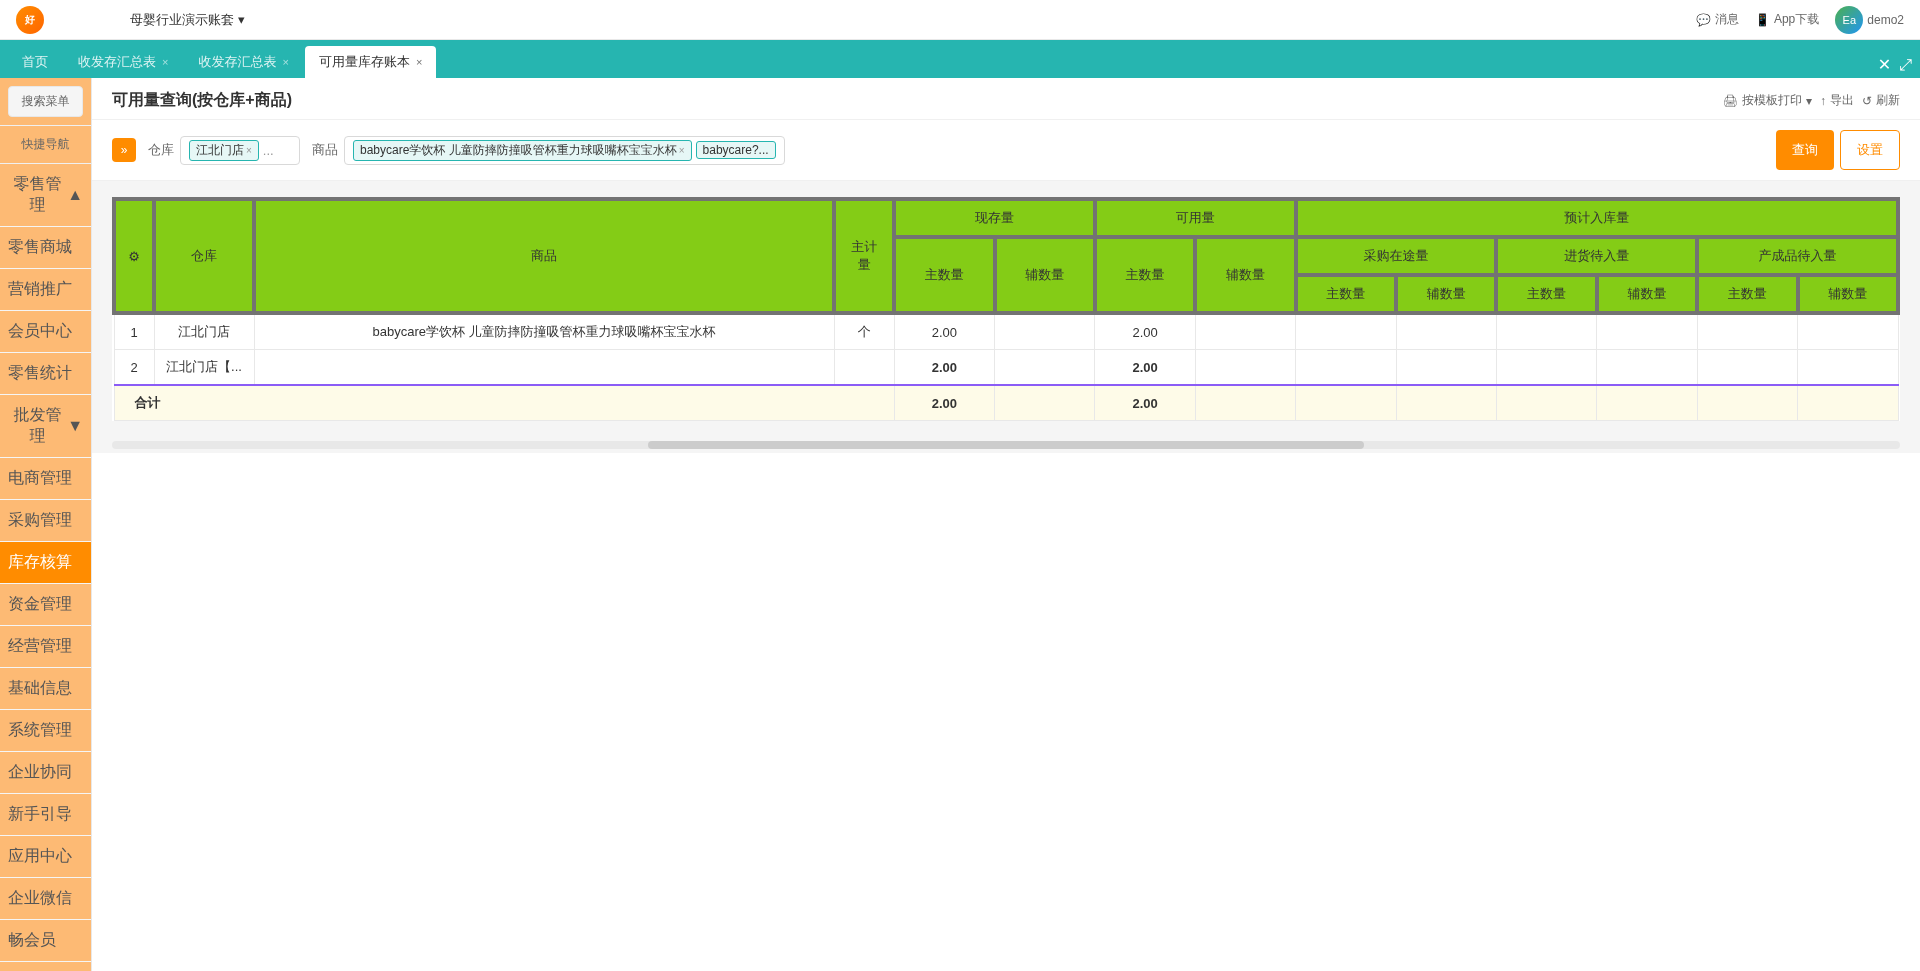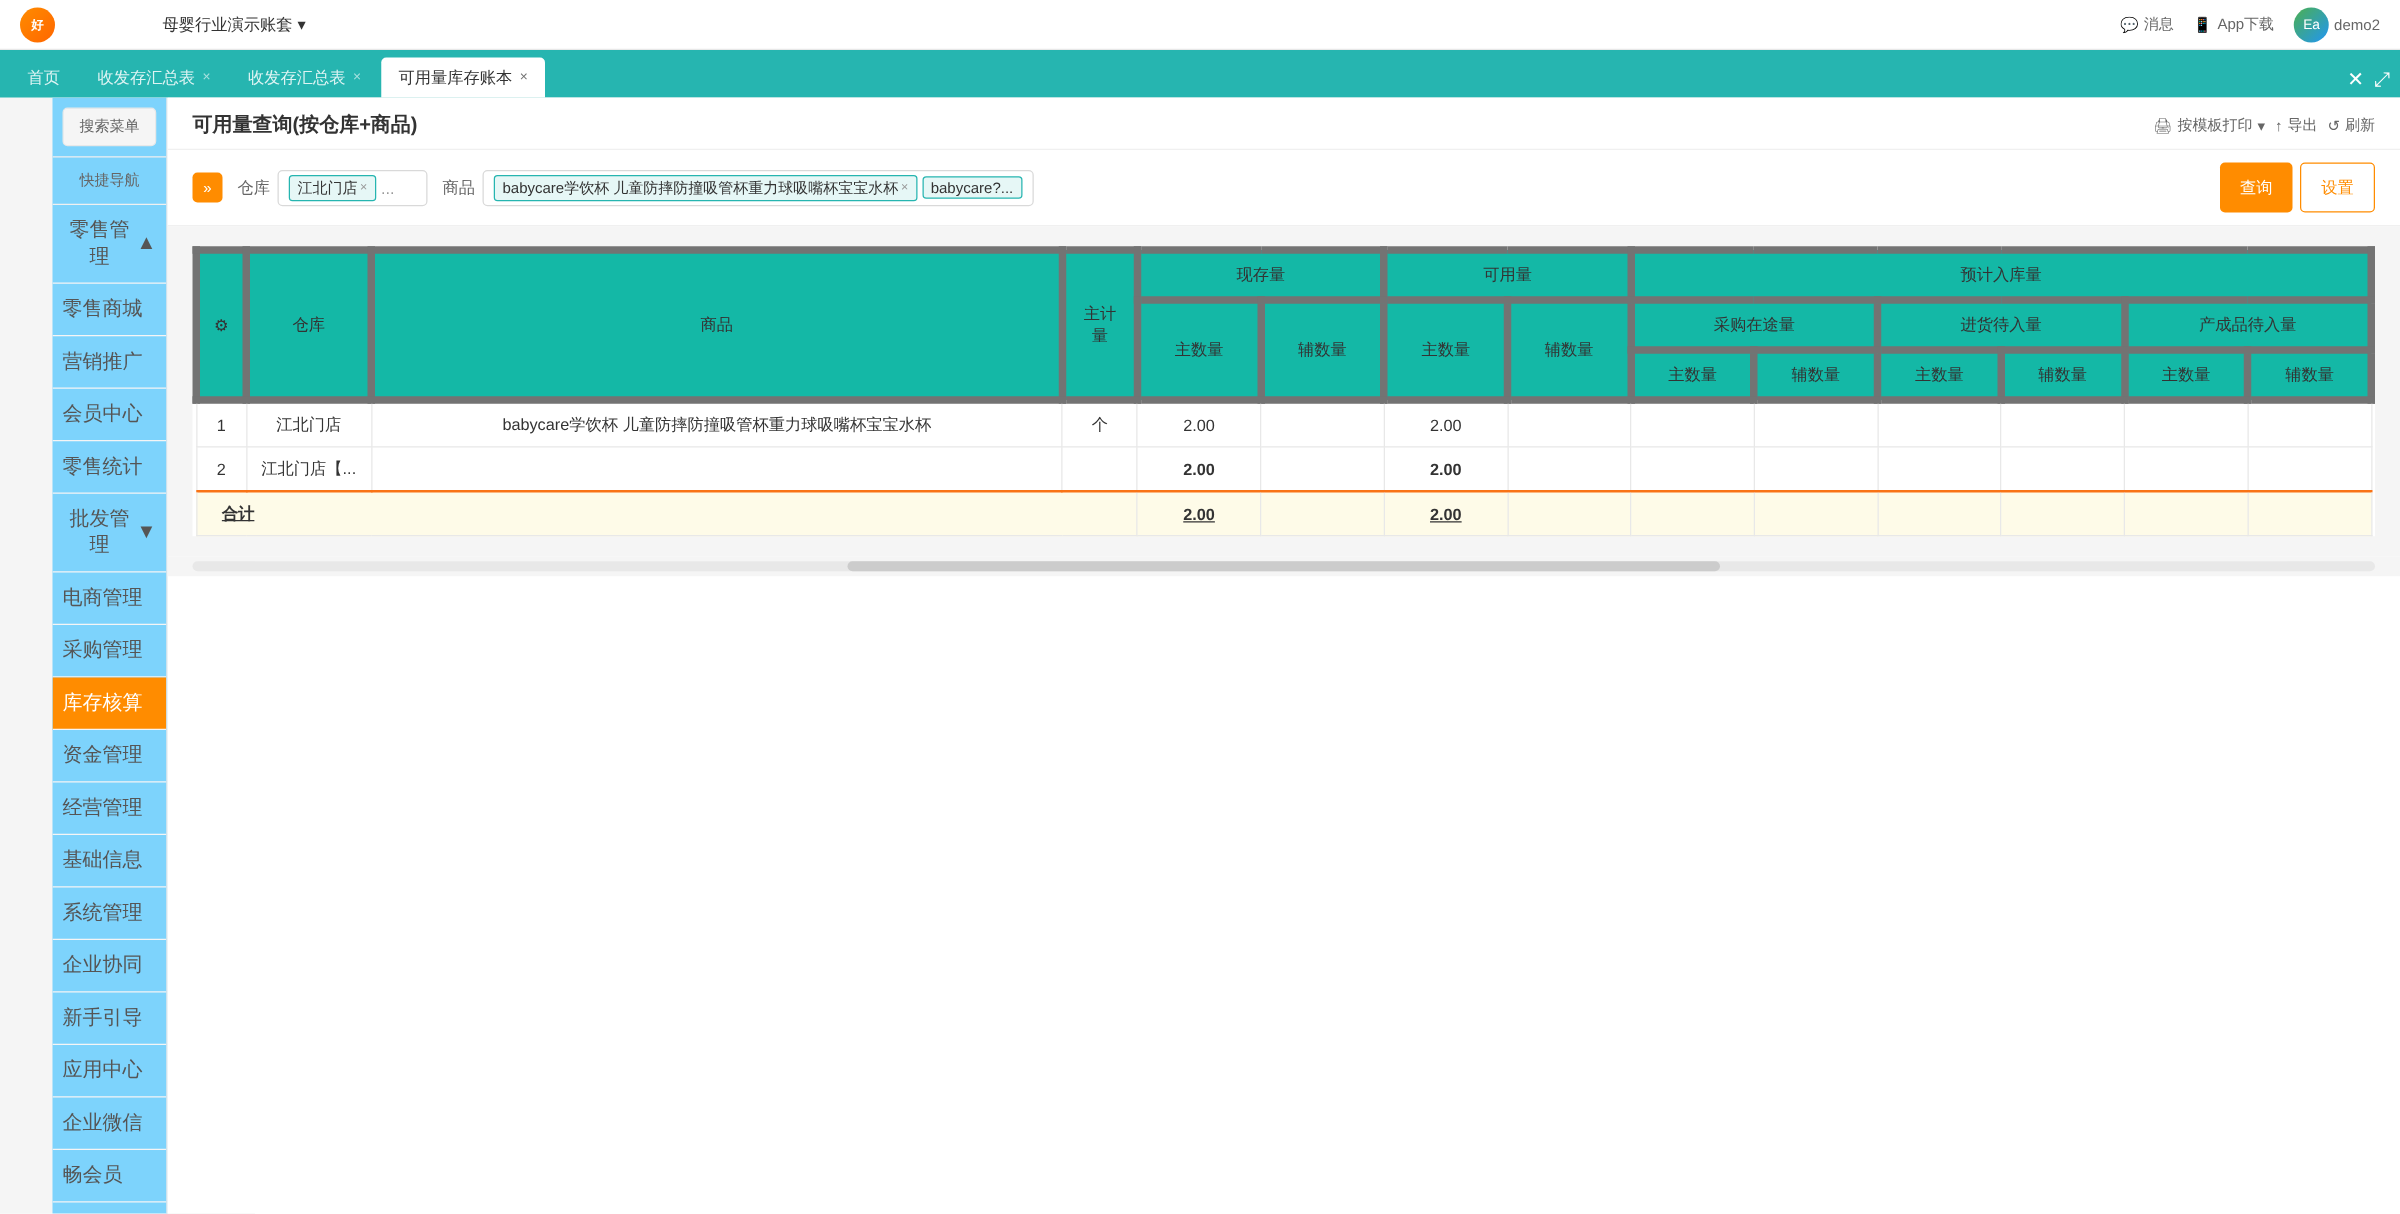--- a/index.html
+++ b/index.html
@@ -90,27 +90,26 @@
     
     .main-layout {
       display: flex;
       flex: 1;
       overflow: hidden;
     }
 
     
     .sidebar {
       width: 92px;
-      background: #7dd3fc;
+      background: #fdba74;
       border-right: 1px solid #e8e8e8;
       display: flex;
       flex-direction: column;
       flex-shrink: 0;
       overflow-y: auto;
-      margin-left: 42px;
     }
     .sidebar-search {
       padding: 8px 8px;
       border-bottom: 1px solid #f0f0f0;
     }
     .sidebar-search-btn {
       width: 100%;
       padding: 6px 0;
       background: #f5f5f5;
       border: 1px solid #e8e8e8;
@@ -250,22 +249,22 @@
       padding: 16px 20px;
       background: #f5f5f5;
     }
     .data-table {
       width: 100%;
       border-collapse: collapse;
       background: white;
       border: 1px solid #e8e8e8;
     }
     .data-table th {
-      background: #14b8a6;
-      border: 6px solid #737373;
+      background: #84cc16;
+      border: 4px solid #737373;
       padding: 8px 10px;
       text-align: center;
       font-weight: normal;
       color: #333;
       font-size: 13px;
     }
     .data-table td {
       border: 1px solid #e8e8e8;
       padding: 8px 10px;
       text-align: center;
@@ -279,22 +278,21 @@
     .settings-icon-cell {
       background: #f0f9f8;
       border: 1px solid #e8e8e8;
       padding: 8px;
       text-align: center;
     }
 
     
     .table-footer {
       background: #fefbe8;
-      border-top: 2px solid #f97316;
-      text-decoration: underline;
+      border-top: 2px solid #8b5cf6;
     }
     .table-footer td {
       background: #fefbe8 !important;
       font-weight: bold;
     }
 
     
     .scroll-area {
       padding: 4px 20px;
       background: #f5f5f5;

